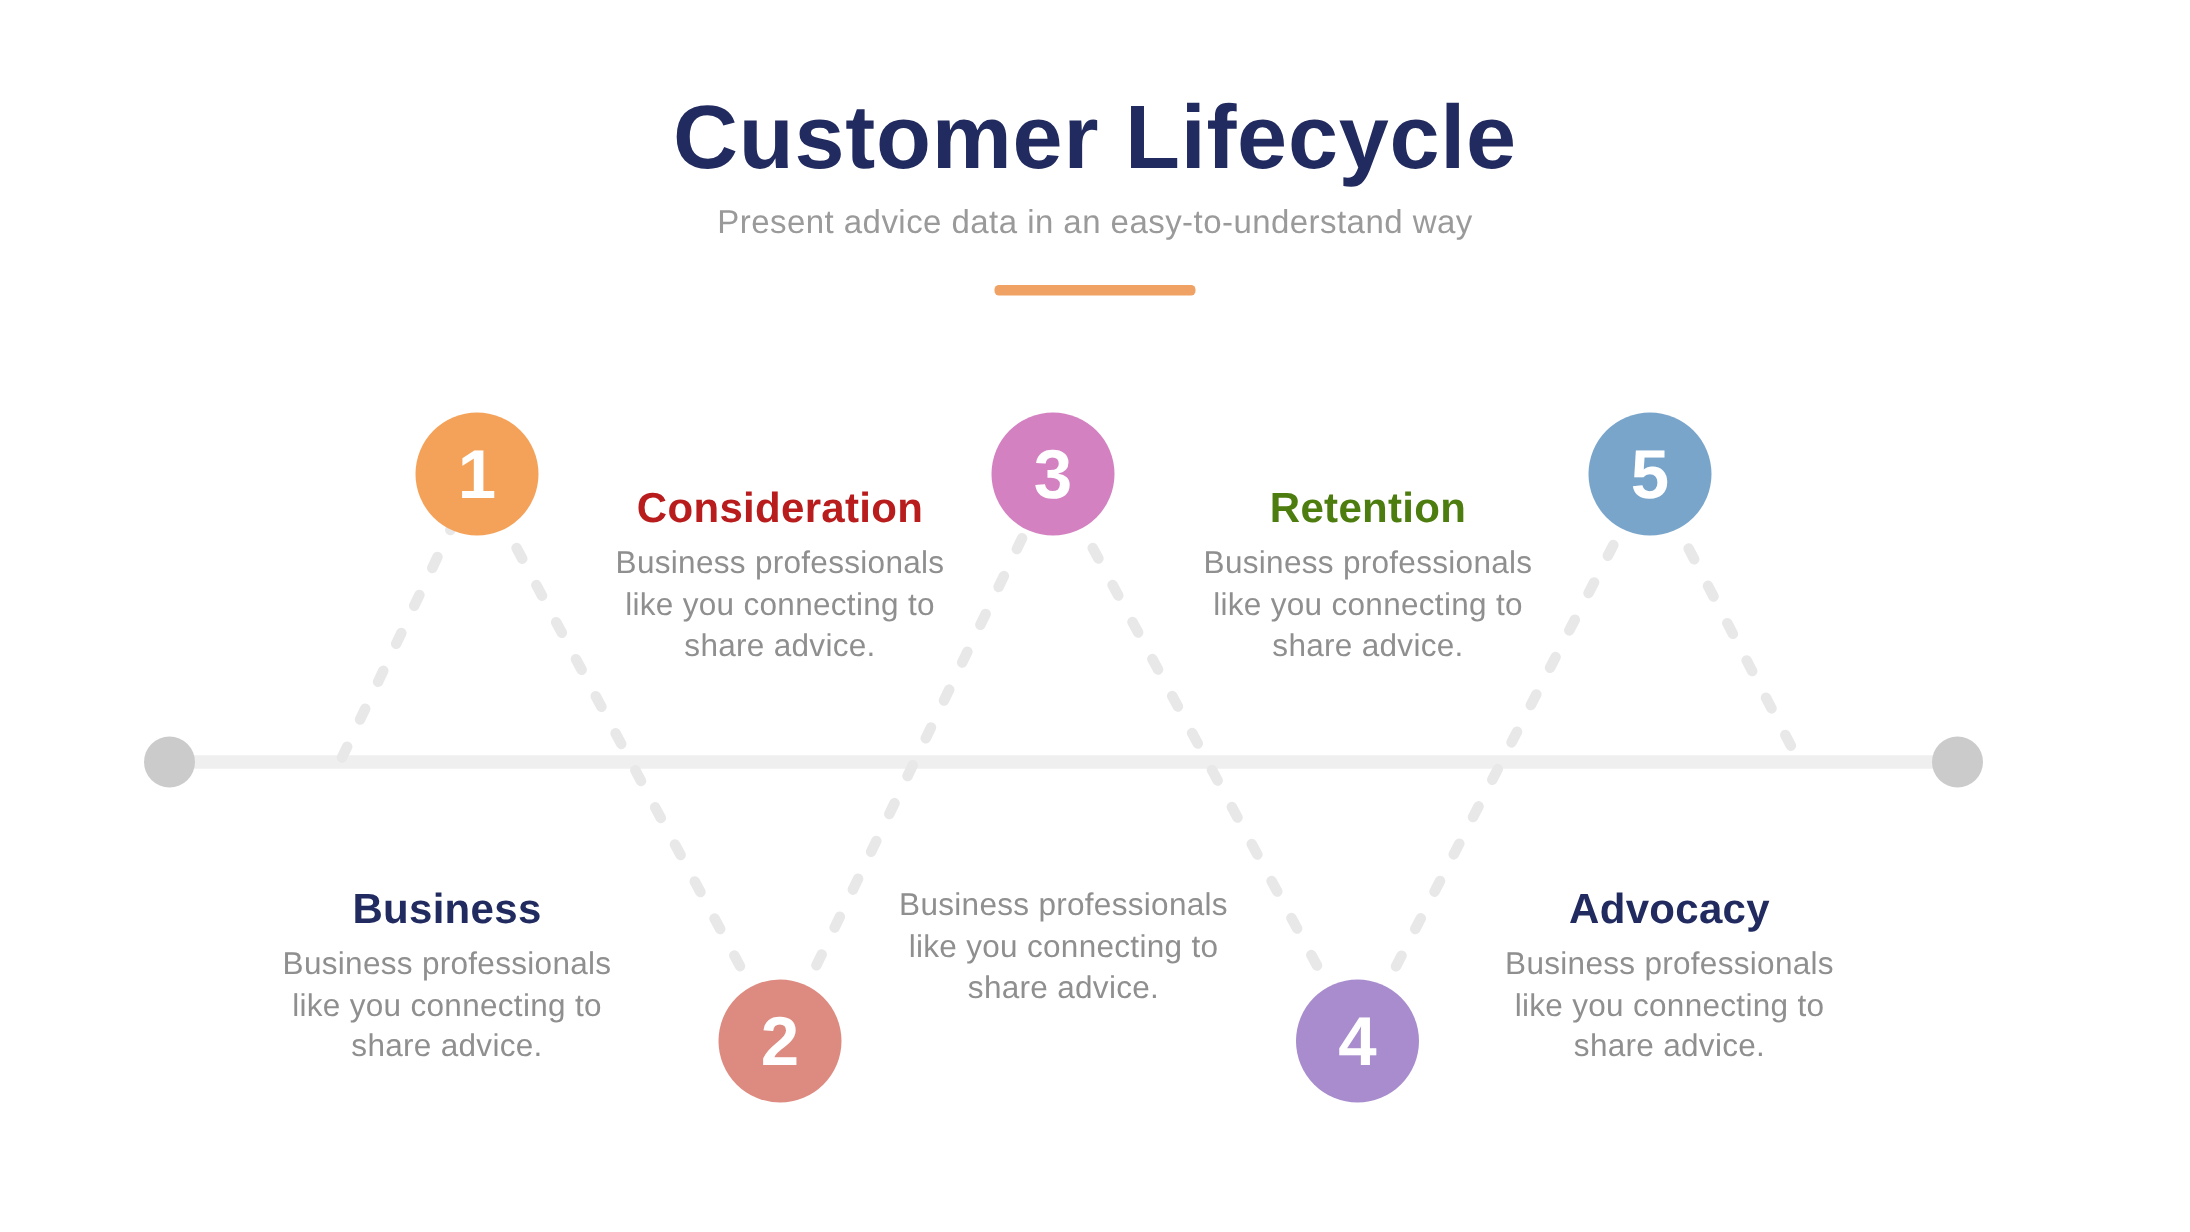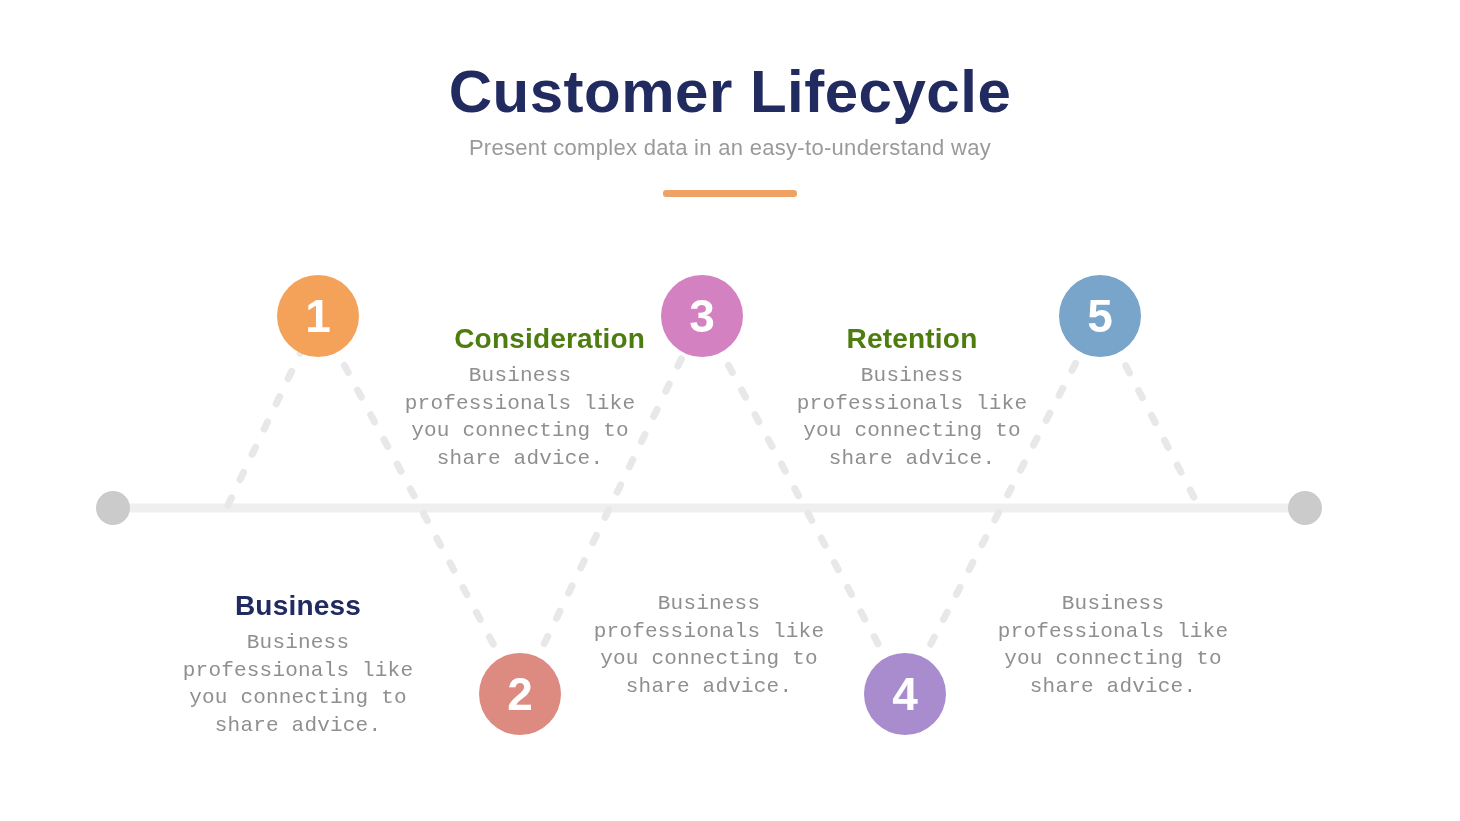--- a/index.html
+++ b/index.html
@@ -66,21 +66,20 @@
     font-size:28px;
     font-weight:bold;
     letter-spacing:0.2px;
   }
   .stage-desc{
     margin:0;
     font-size:21px;
     line-height:1.31;
     color:#8F8F8F;
     letter-spacing:0.2px;
-    font-family:Liberation Mono, monospace;
   }
 </style>
 </head>
 <body>
 
 <div class="canvas">
 
   <svg class="timeline-svg" viewBox="0 0 1460 821" xmlns="http://www.w3.org/2000/svg">
     <line class="baseline" x1="113" y1="508" x2="1305" y2="508" style="stroke: rgb(239, 239, 239);"></line>
     <line class="connector" x1="228" y1="505" x2="318" y2="316" style="stroke: rgb(232, 232, 232);"></line>
@@ -88,46 +87,47 @@
     <line class="connector" x1="520" y1="694" x2="702" y2="316" style="stroke: rgb(232, 232, 232);"></line>
     <line class="connector" x1="702" y1="316" x2="905" y2="694" style="stroke: rgb(232, 232, 232);"></line>
     <line class="connector" x1="905" y1="694" x2="1100" y2="316" style="stroke: rgb(232, 232, 232);"></line>
     <line class="connector" x1="1100" y1="316" x2="1198" y2="505" style="stroke: rgb(232, 232, 232);"></line>
     <circle cx="113" cy="508" r="17" style="fill: rgb(203, 203, 203);"></circle>
     <circle cx="1305" cy="508" r="17" style="fill: rgb(203, 203, 203);"></circle>
   </svg>
 
   <div class="header">
     <h1 class="page-title" style="color: rgb(34, 43, 95);">Customer Lifecycle</h1>
-    <p class="page-subtitle">Present complex data in an easy-to-understand way</p>
+    <p class="page-subtitle">Present advice data in an easy-to-understand way</p>
   </div>
   <div class="title-divider" style="background: rgb(239, 162, 99);"></div>
 
   <div class="stage-circle c1" style="background: rgb(244, 162, 89);">1</div>
   <div class="stage-circle c2" style="background: rgb(221, 139, 128);">2</div>
   <div class="stage-circle c3" style="background: rgb(211, 129, 193);">3</div>
   <div class="stage-circle c4" style="background: rgb(168, 140, 206);">4</div>
   <div class="stage-circle c5" style="background: rgb(121, 165, 203);">5</div>
 
   <div class="stage-text t1">
     <h2 class="stage-title" style="color: rgb(33, 43, 96);">Business</h2>
     <p class="stage-desc">Business professionals like you connecting to share advice.</p>
   </div>
 
   <div class="stage-text t2">
-    <h2 class="stage-title" style="color: #4d7c0f; text-align: right;">Consideration</h2>
+    <h2 class="stage-title" style="color: #b91c1c;">Consideration</h2>
     <p class="stage-desc">Business professionals like you connecting to share advice.</p>
   </div>
 
   <div class="stage-text t3">
     <p class="stage-desc">Business professionals like you connecting to share advice.</p>
   </div>
 
   <div class="stage-text t4">
     <h2 class="stage-title" style="color: #4d7c0f;">Retention</h2>
     <p class="stage-desc">Business professionals like you connecting to share advice.</p>
   </div>
 
   <div class="stage-text t5">
+    <h2 class="stage-title" style="color: rgb(33, 43, 96);">Advocacy</h2>
     <p class="stage-desc">Business professionals like you connecting to share advice.</p>
   </div>
 
 </div>
 
 </body></html>

